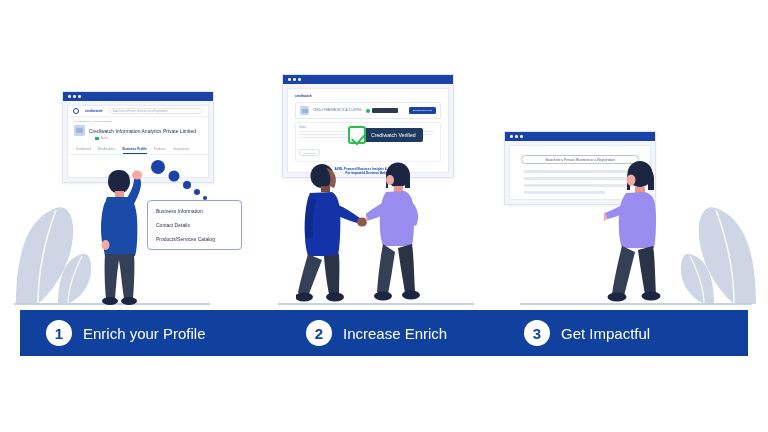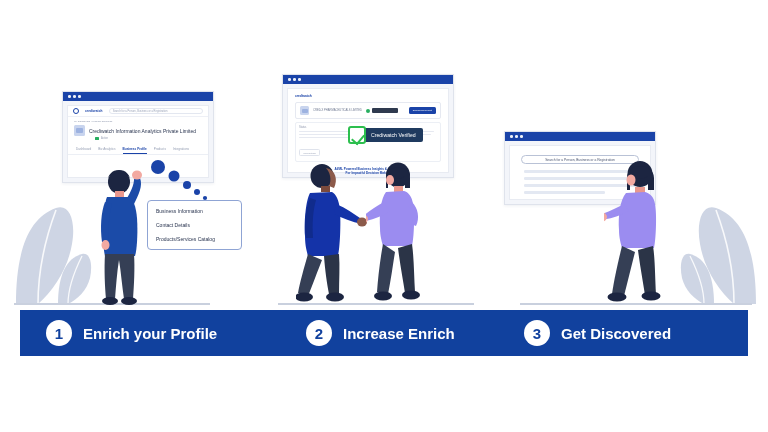--- a/index.html
+++ b/index.html
@@ -260,21 +260,21 @@
   .step.s2 { width: 218px; }
   .step.s3 { width: 230px; }
   .step .num {
     width: 26px; height: 26px;
     background: #ffffff; border-radius: 50%;
     display: flex; align-items: center; justify-content: center;
     color: #11419e; font-weight: bold; font-size: 15px;
     flex: none;
   }
   .step .lbl {
-    color: #ffffff; font-size: 15px; font-weight: bold;
+    color: #ffffff; font-size: 15px; font-weight: normal;
     white-space: nowrap;
   }
 
   
   .person { position: absolute; }
 </style>
 </head>
 <body>
 
 <div class="stage">
@@ -494,17 +494,17 @@
     <div class="step s1">
       <span class="num">1</span>
       <span class="lbl">Enrich your Profile</span>
     </div>
     <div class="step s2">
       <span class="num">2</span>
       <span class="lbl">Increase Enrich</span>
     </div>
     <div class="step s3">
       <span class="num">3</span>
-      <span class="lbl">Get Discovered</span>
+      <span class="lbl">Get Impactful</span>
     </div>
   </div>
 
 </div>
 
 </body></html>

